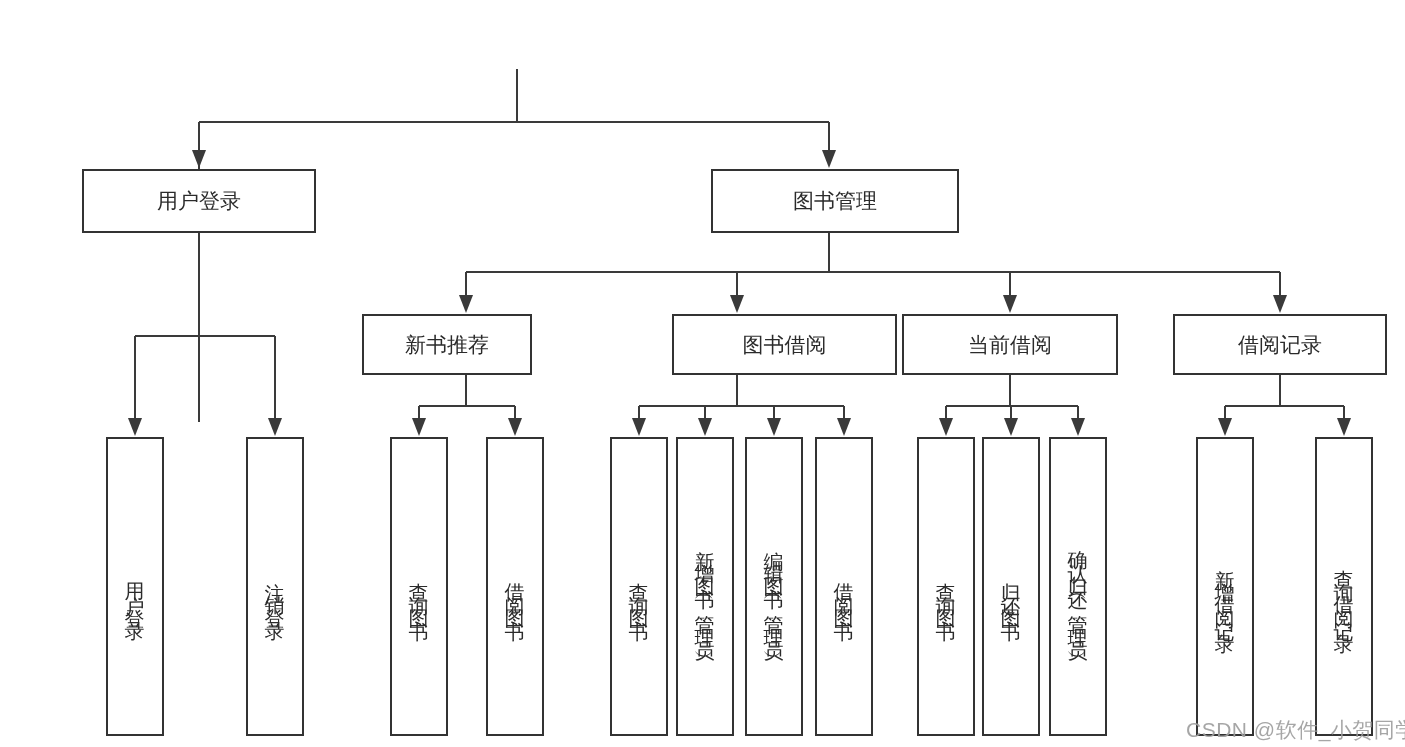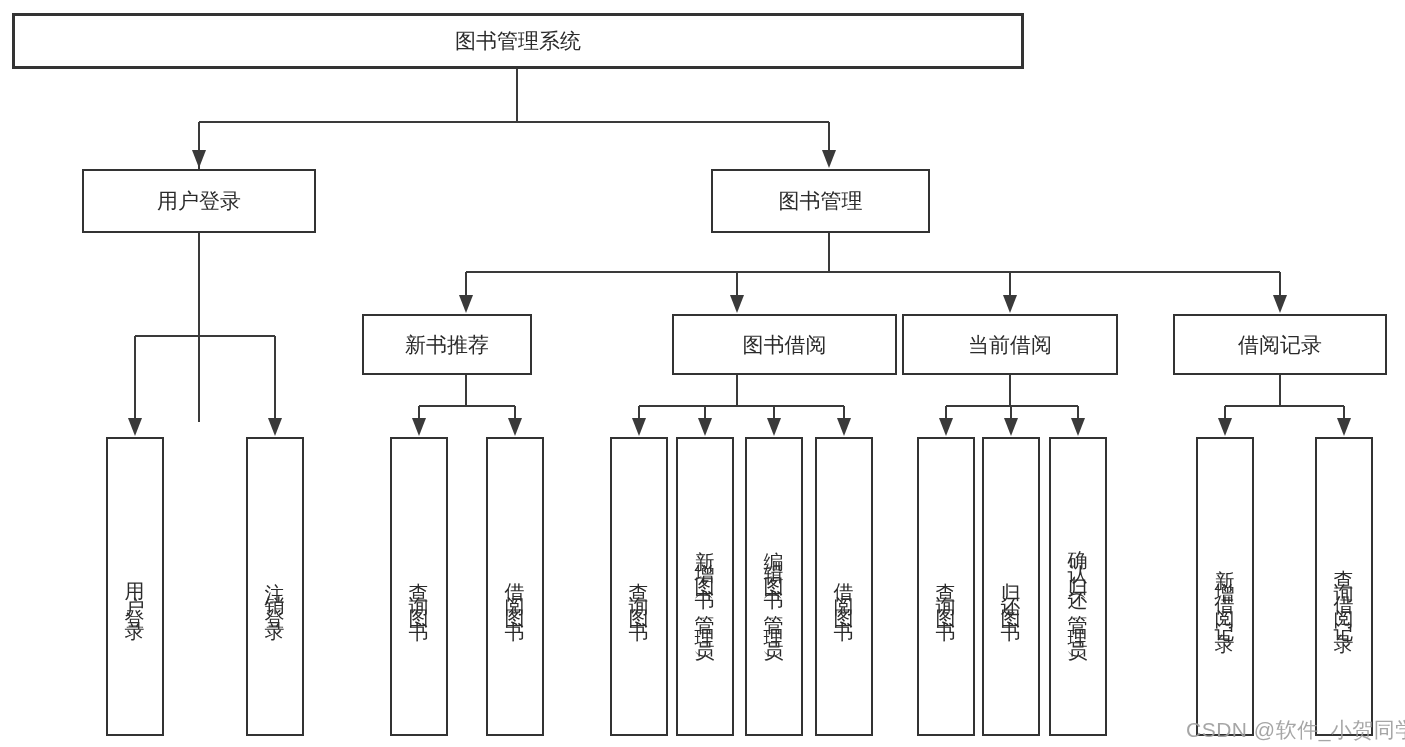--- a/index.html
+++ b/index.html
@@ -35,21 +35,21 @@
     text-align: center;
     color: #2b2b2b;
   }
   .root-node {
     left: 12px; top: 13px; width: 1012px; height: 56px;
     border-width: 3px;
     font-size: 21px;
   }
   .l2-node { top: 169px; height: 64px; font-size: 21px; }
   .l2-login  { left: 82px;  width: 234px; }
-  .l2-manage { left: 711px; width: 219px; }
+  .l2-manage { left: 711px; width: 248px; }
   .l3-node { top: 314px; height: 61px; font-size: 21px; }
   .l3-recommend { left: 362px;  width: 170px; }
   .l3-borrow    { left: 624px;  width: 225px; margin-left: 48px; }
   .l3-current   { left: 902px;  width: 216px; }
   .l3-records   { left: 1173px; width: 214px; }
   .leaf { top: 437px; width: 58px; height: 299px; }
   .vtext {
     writing-mode: vertical-rl;
     text-orientation: mixed;
     font-size: 20px;
@@ -115,23 +115,20 @@
       <polygon points="767,418 781,418 774,436"></polygon>
       <polygon points="837,418 851,418 844,436"></polygon>
       <polygon points="939,418 953,418 946,436"></polygon>
       <polygon points="1004,418 1018,418 1011,436"></polygon>
       <polygon points="1071,418 1085,418 1078,436"></polygon>
       <polygon points="1218,418 1232,418 1225,436"></polygon>
       <polygon points="1337,418 1351,418 1344,436"></polygon>
     </g>
   </svg>
 
-  <div class="node root-node">
-    <span>图书管理系统</span>
-  </div>
 
   <div class="node l2-node l2-login">
     <span>用户登录</span>
   </div>
   <div class="node l2-node l2-manage">
     <span>图书管理</span>
   </div>
 
   <div class="node l3-node l3-recommend">
     <span>新书推荐</span>

